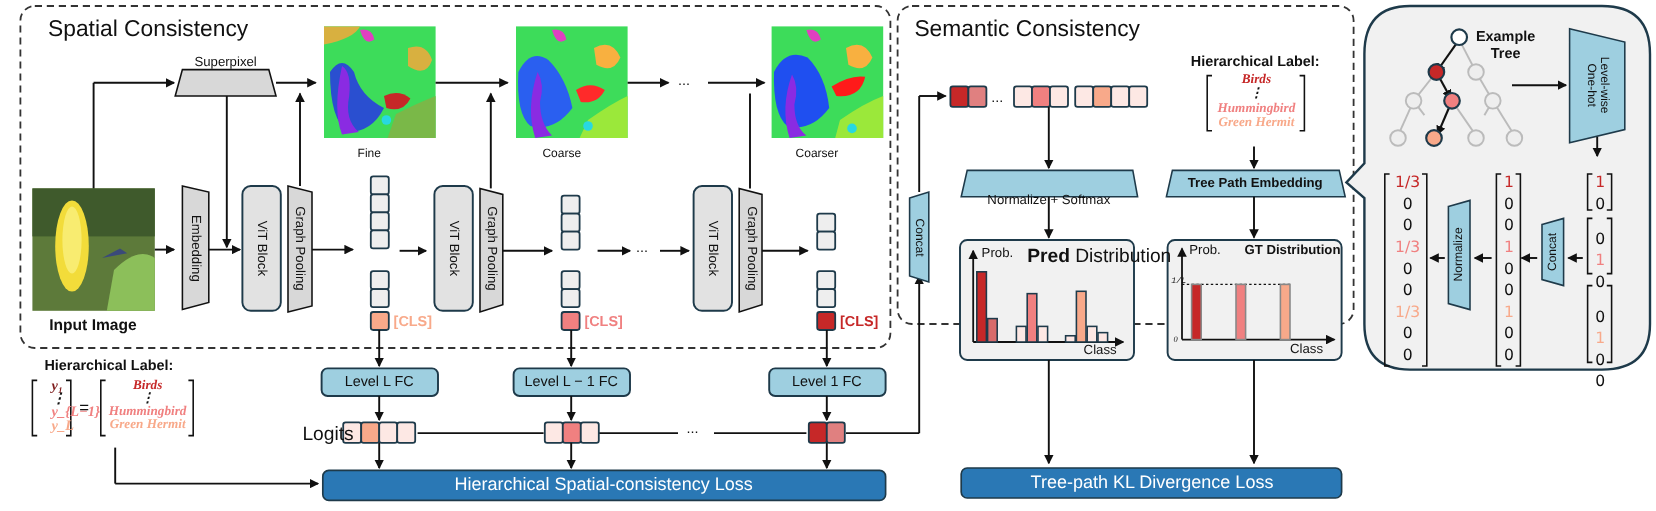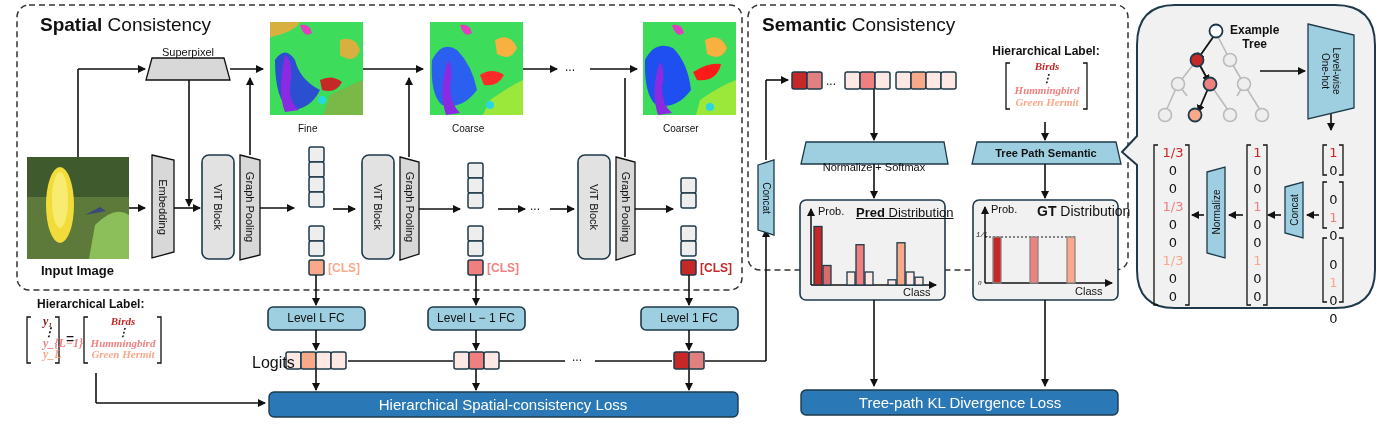--- a/index.html
+++ b/index.html
@@ -1,20 +1,20 @@
 <!DOCTYPE html>
 <html><head>
 <meta charset="utf-8">
 <style>
   html,body{margin:0;padding:0;background:#fff;}
   body{width:1380px;height:426px;position:relative;overflow:hidden;font-family:"Liberation Sans",sans-serif;color:#111;}
   #diagram{position:absolute;left:0;top:0;}
   .abs{position:absolute;}
   .sec-title{font-size:19px;white-space:nowrap;}
-  .sec-title b{font-weight:700;}
+  .sec-title b{font-weight:400;}
   .lbl{font-size:10px;white-space:nowrap;}
   .small{font-size:12px;white-space:nowrap;}
   .bold{font-weight:700;}
   .serif-it{font-family:"Liberation Serif",serif;font-style:italic;font-weight:700;}
 </style>
 </head>
 <body>
 
 <svg id="diagram" width="1380" height="426" viewBox="0 0 1380 426">
   <defs>
@@ -336,36 +336,36 @@
   <div style="color:#111;">⋮</div>
   <div style="color:#f08080;">Hummingbird</div>
   <div style="color:#f8a98a;">Green Hermit</div>
 </div>
 
 <div class="abs" style="left:503px;top:404px;transform:translate(-50%,-50%);color:#fff;font-size:15px;white-space:nowrap;">Hierarchical Spatial-consistency Loss</div>
 
 <div class="abs small" style="left:766px;top:198px;transform:translate(-50%,-50%) rotate(90deg);font-size:10px;">Concat</div>
 <div class="abs small" style="left:826px;top:74px;">...</div>
 <div class="abs small" style="left:874px;top:167px;transform:translate(-50%,-50%);font-size:11px;">Normalize + Softmax</div>
-<div class="abs small bold" style="left:1046px;top:153px;transform:translate(-50%,-50%);font-size:11px;">Tree Path Semantic</div>
+<div class="abs small bold" style="left:1046px;top:153px;transform:translate(-50%,-50%);font-size:11px;">Tree Path Embedding</div>
 
 <div class="abs bold" style="left:1046px;top:44px;transform:translateX(-50%);font-size:12px;white-space:nowrap;">Hierarchical Label:</div>
 <div class="abs serif-it" style="left:1012px;top:60px;width:70px;font-size:11px;line-height:12px;text-align:center;">
   <div style="color:#c62828;">Birds</div>
   <div style="color:#111;">⋮</div>
   <div style="color:#f08080;">Hummingbird</div>
   <div style="color:#f8a98a;">Green Hermit</div>
 </div>
 
 <div class="abs small" style="left:818px;top:205px;font-size:11px;">Prob.</div>
-<div class="abs small" style="left:856px;top:205px;font-size:13px;text-decoration:underline;"><b>Pred</b><span> Distribution</span></div>
+<div class="abs small" style="left:856px;top:205px;font-size:16px;"><b>Pred</b><span> Distribution</span></div>
 <div class="abs small" style="left:903px;top:286px;font-size:11px;">Class</div>
 
 <div class="abs small" style="left:991px;top:203px;font-size:11px;">Prob.</div>
-<div class="abs small" style="left:1037px;top:203px;font-size:14px;"><b>GT</b><span> Distribution</span></div>
+<div class="abs small" style="left:1037px;top:203px;font-size:11px;font-weight:bold;"><b>GT</b><span> Distribution</span></div>
 <div class="abs small" style="left:1075px;top:285px;font-size:11px;">Class</div>
 <div class="abs" style="left:976px;top:231px;font-size:7px;font-family:Liberation Mono, monospace;font-style:italic;">1/L</div>
 <div class="abs" style="left:978px;top:279px;font-size:7px;font-family:'Liberation Serif',serif;font-style:italic;">0</div>
 
 <div class="abs" style="left:960px;top:402px;transform:translate(-50%,-50%);color:#fff;font-size:15px;white-space:nowrap;">Tree-path KL Divergence Loss</div>
 
 <div class="abs bold" style="left:1230px;top:23px;font-size:12px;text-align:center;line-height:14px;">
   <div>Example</div>
   <div>Tree</div>
 </div>

